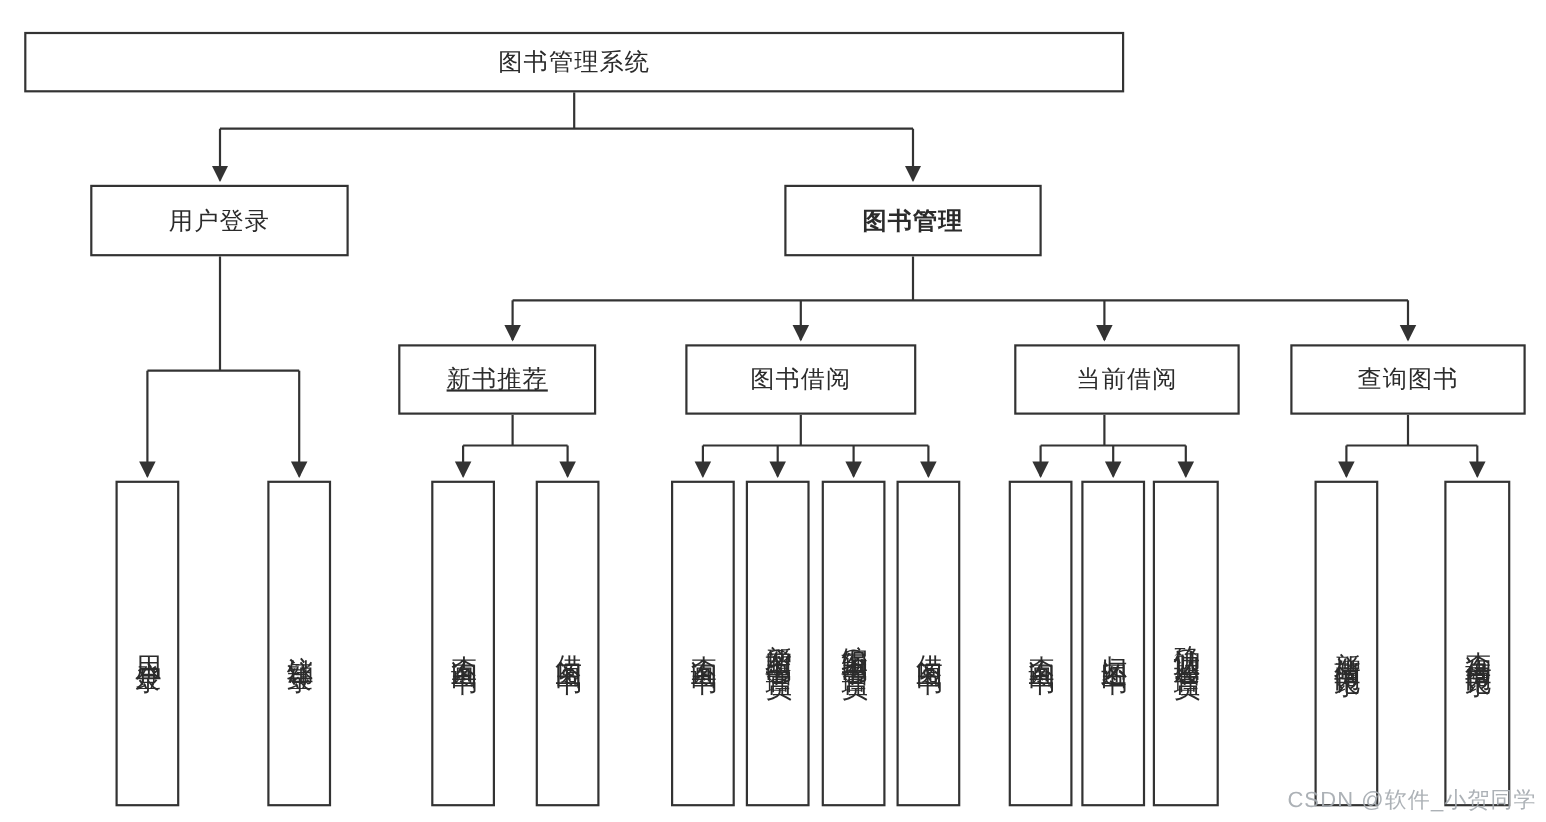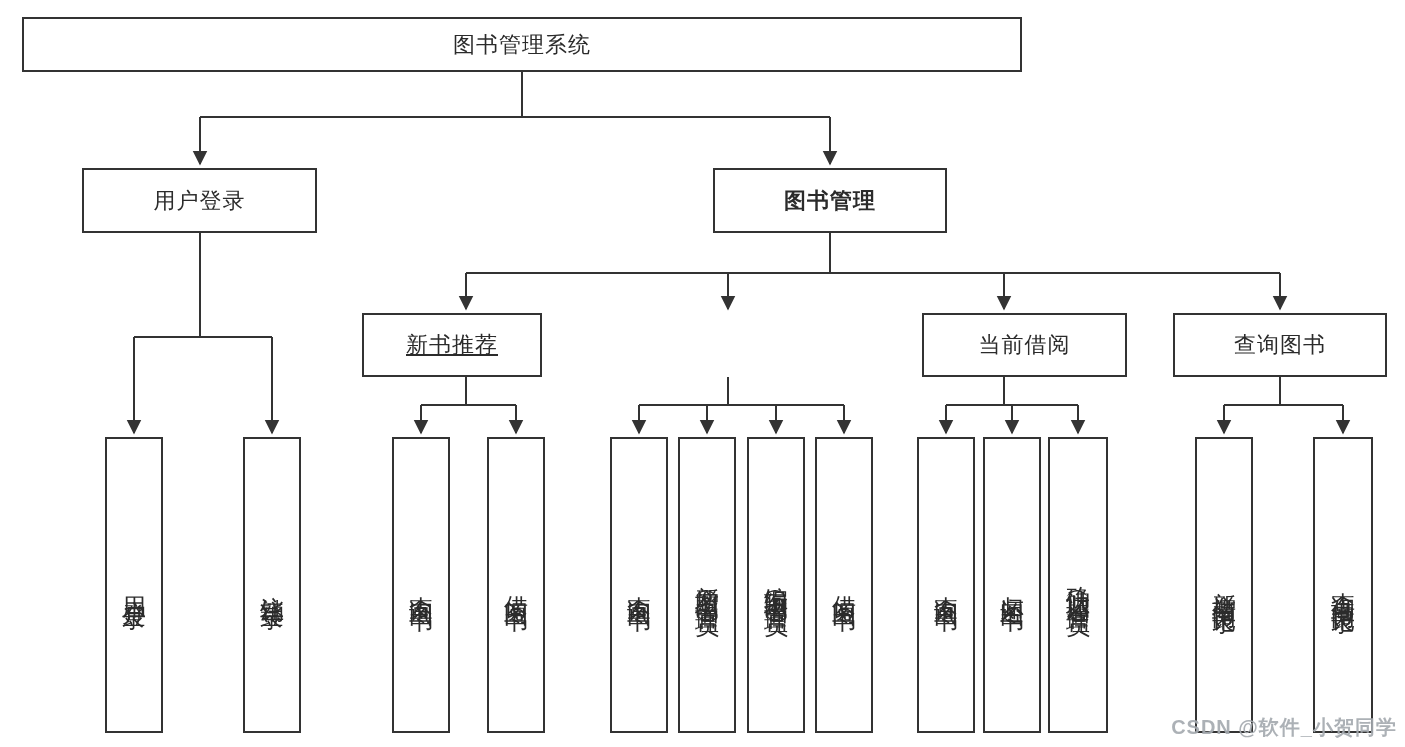--- a/index.html
+++ b/index.html
@@ -13,21 +13,21 @@
   .wires{position:absolute;left:0;top:0;width:1405px;height:747px;}
   .box{
     position:absolute;
     box-sizing:border-box;
     background:#ffffff;
     border:2px solid #333333;
     display:flex;align-items:center;justify-content:center;
     color:#2b2b2b;
   }
   .h-box{font-size:22px;letter-spacing:1px;white-space:nowrap;}
-  .root{left:22px;top:17px;width:1000px;height:55px;}
+  .root{left:22px;top:29px;width:1000px;height:55px;}
   .n-user-login{left:82px;top:168px;width:235px;height:65px;}
   .n-book-mgmt{left:713px;top:168px;width:234px;height:65px;font-weight:bold;}
   .n-newbook{left:362px;top:313px;width:180px;height:64px;text-decoration:underline;}
   .n-borrow{left:623px;top:313px;width:210px;height:64px;}
   .n-current{left:922px;top:313px;width:205px;height:64px;}
   .n-records{left:1173px;top:313px;width:214px;height:64px;}
   .leaf{top:437px;height:296px;width:58px;}
   .leaf > span{
     writing-mode:vertical-rl;
     text-orientation:mixed;
@@ -42,21 +42,20 @@
   .lf9{left:917px;}  .lf10{left:983px;} .lf11{left:1048px;width:60px;}
   .lf12{left:1195px;} .lf13{left:1313px;width:60px;}
   .watermark{
     position:absolute;
     right:8px;bottom:6px;
     font-size:20px;
     color:rgba(165,170,176,0.92);
     letter-spacing:1px;
     pointer-events:none;
     white-space:nowrap;
-    font-weight:bold;
   }
 </style>
 </head>
 <body>
 
 <div class="stage">
 
   <svg class="wires" width="1405" height="747" viewBox="0 0 1405 747" stroke="#333333" stroke-width="2" fill="none">
     <defs>
       <marker id="arw" viewBox="0 0 10 10" refX="9" refY="5" markerWidth="7.5" markerHeight="9" orient="auto-start-reverse">
@@ -112,20 +111,23 @@
   <div class="box n-user-login h-box">
     <span>用户登录</span>
   </div>
   <div class="box n-book-mgmt h-box">
     <span>图书管理</span>
   </div>
 
   <div class="box n-newbook h-box">
     <span>新书推荐</span>
   </div>
+  <div class="box n-borrow h-box">
+    <span>图书借阅</span>
+  </div>
   <div class="box n-current h-box">
     <span>当前借阅</span>
   </div>
   <div class="box n-records h-box">
     <span>查询图书</span>
   </div>
 
   <div class="box leaf lf1">
     <span>用户登录</span>
   </div>

